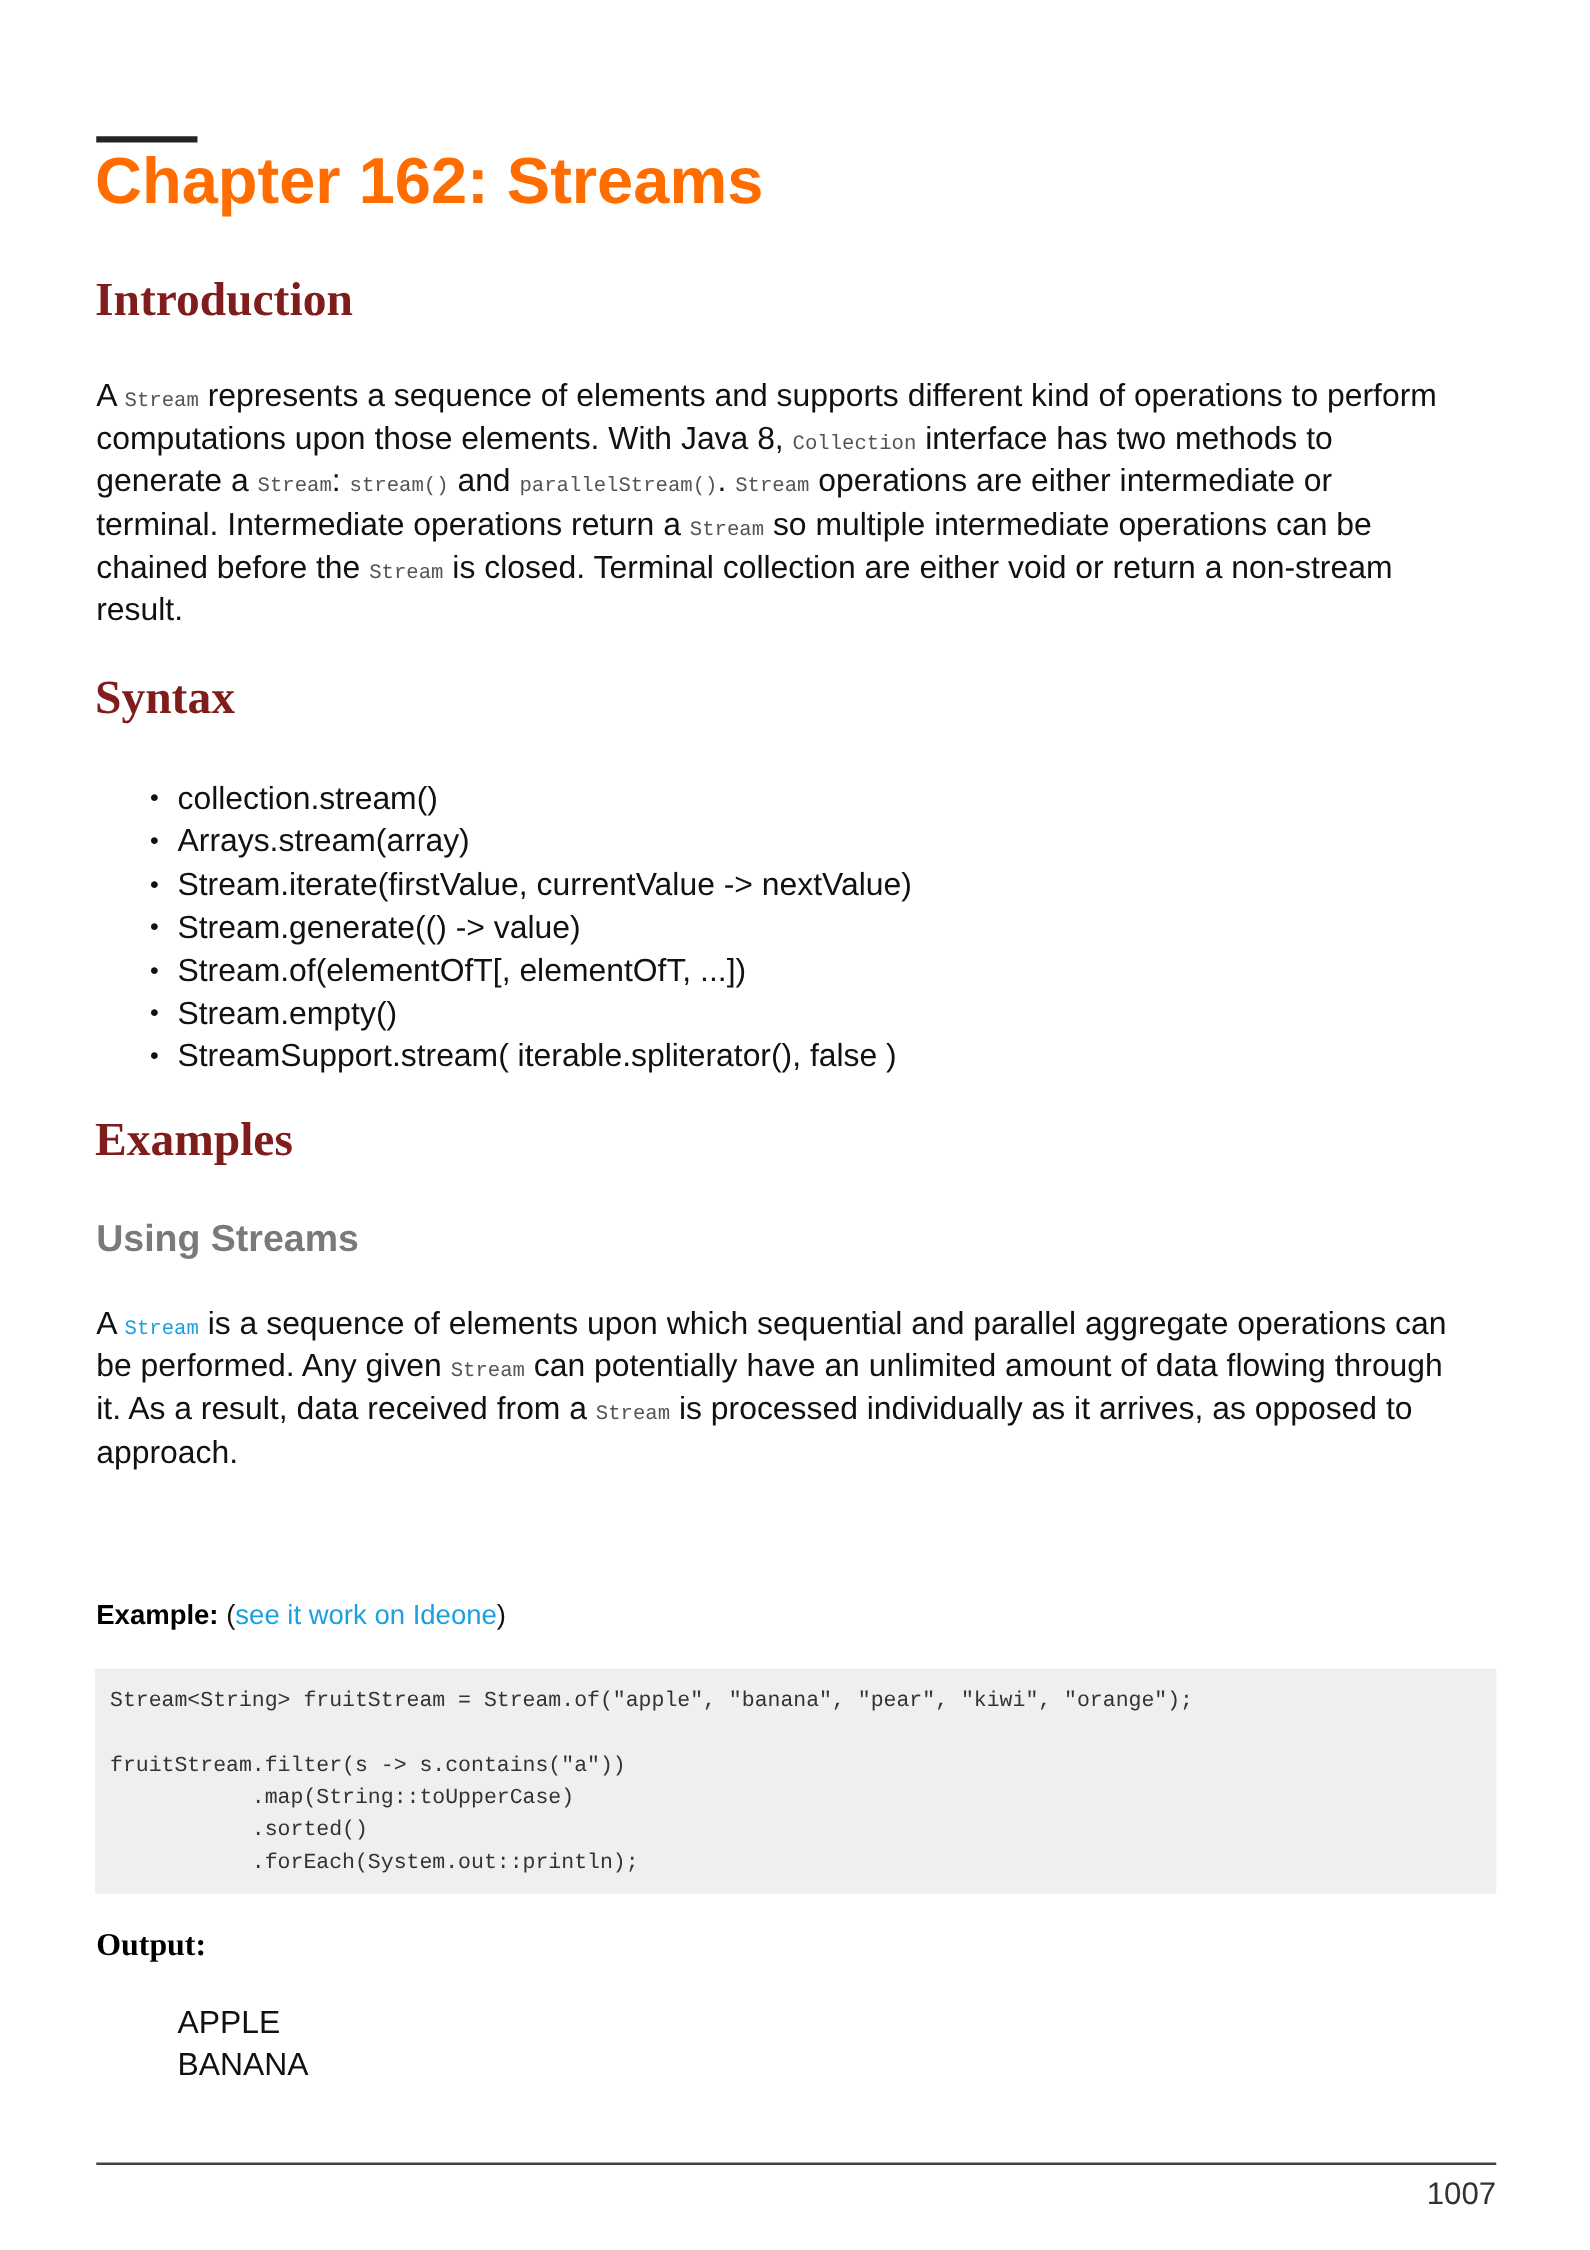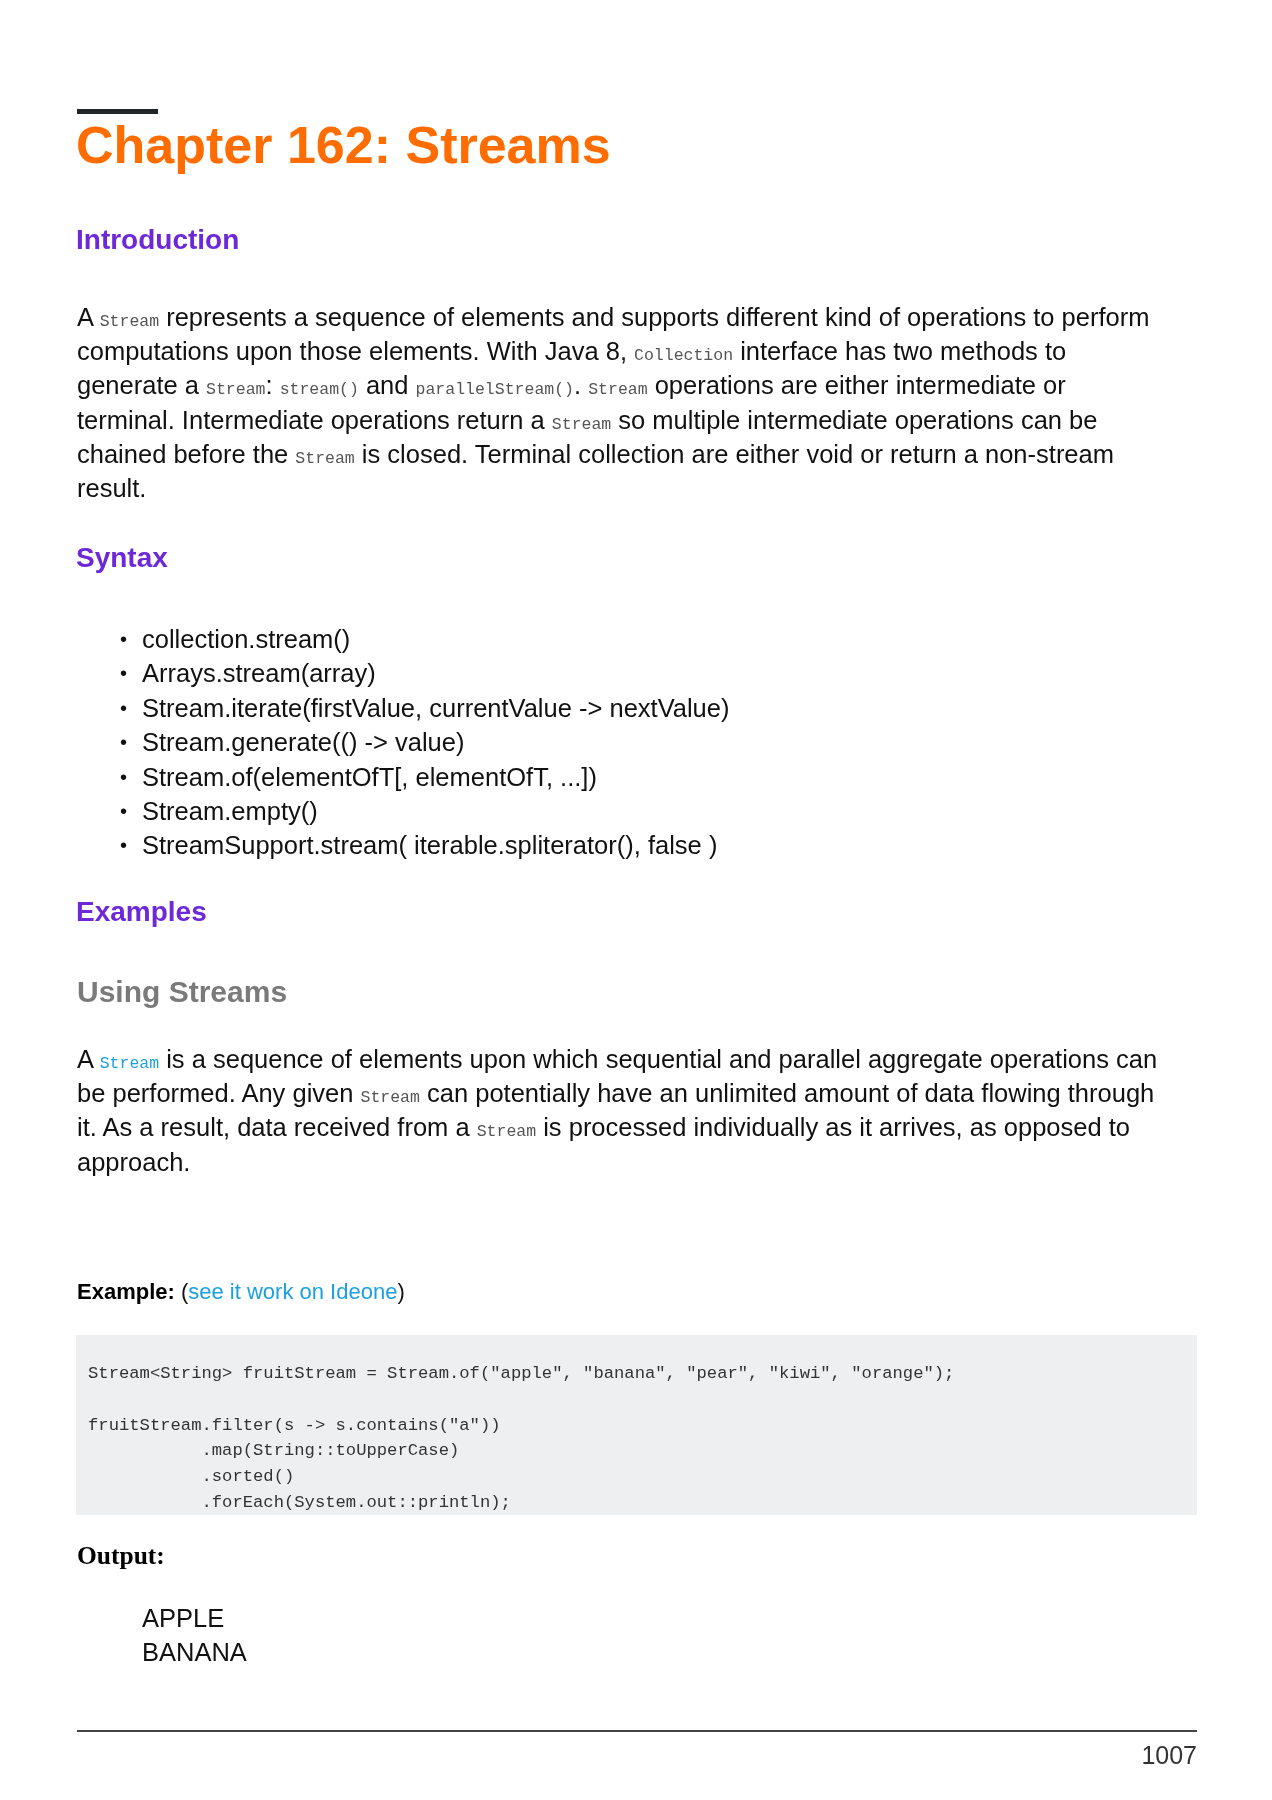--- a/index.html
+++ b/index.html
@@ -22,23 +22,24 @@
     }
     .chapter-title {
       left: 76px; top: 115px;
       margin: 0;
       font-size: 52px; line-height: 60px; font-weight: bold;
       color: #ff6d00;
       white-space: nowrap;
     }
     .h2 {
       margin: 0;
-      font-size: 28px; line-height: 44px; font-weight: bold;
-      color: #6d28d9;
+      font-size: 38px; line-height: 44px; font-weight: bold;
+      color: #7f1d1d;
       white-space: nowrap;
+      font-family: Liberation Serif, serif;
     }
     .h3 {
       margin: 0;
       font-size: 30px; line-height: 36px; font-weight: bold;
       color: #7a7a7a;
       white-space: nowrap;
     }
     .para {
       left: 77px; width: 1125px;
       margin: 0;
@@ -76,21 +77,21 @@
       left: 77px; top: 1277px;
       margin: 0;
       font-size: 22px; line-height: 30px;
       white-space: nowrap;
     }
     .example-label b { color: #000; }
     .code-block {
       left: 76px; top: 1335px; width: 1121px; height: 180px;
       background: #eeeff1;
       box-sizing: border-box;
-      padding: 26px 0 0 12px;
+      padding: 14px 0 0 12px;
       margin: 0;
       font-family: "Liberation Mono", monospace;
       font-size: 17.2px; line-height: 25.8px;
       color: #333333;
       white-space: pre;
     }
     .output-label {
       left: 77px; top: 1541px;
       margin: 0;
       font-size: 25.5px; line-height: 30px; font-weight: bold;

